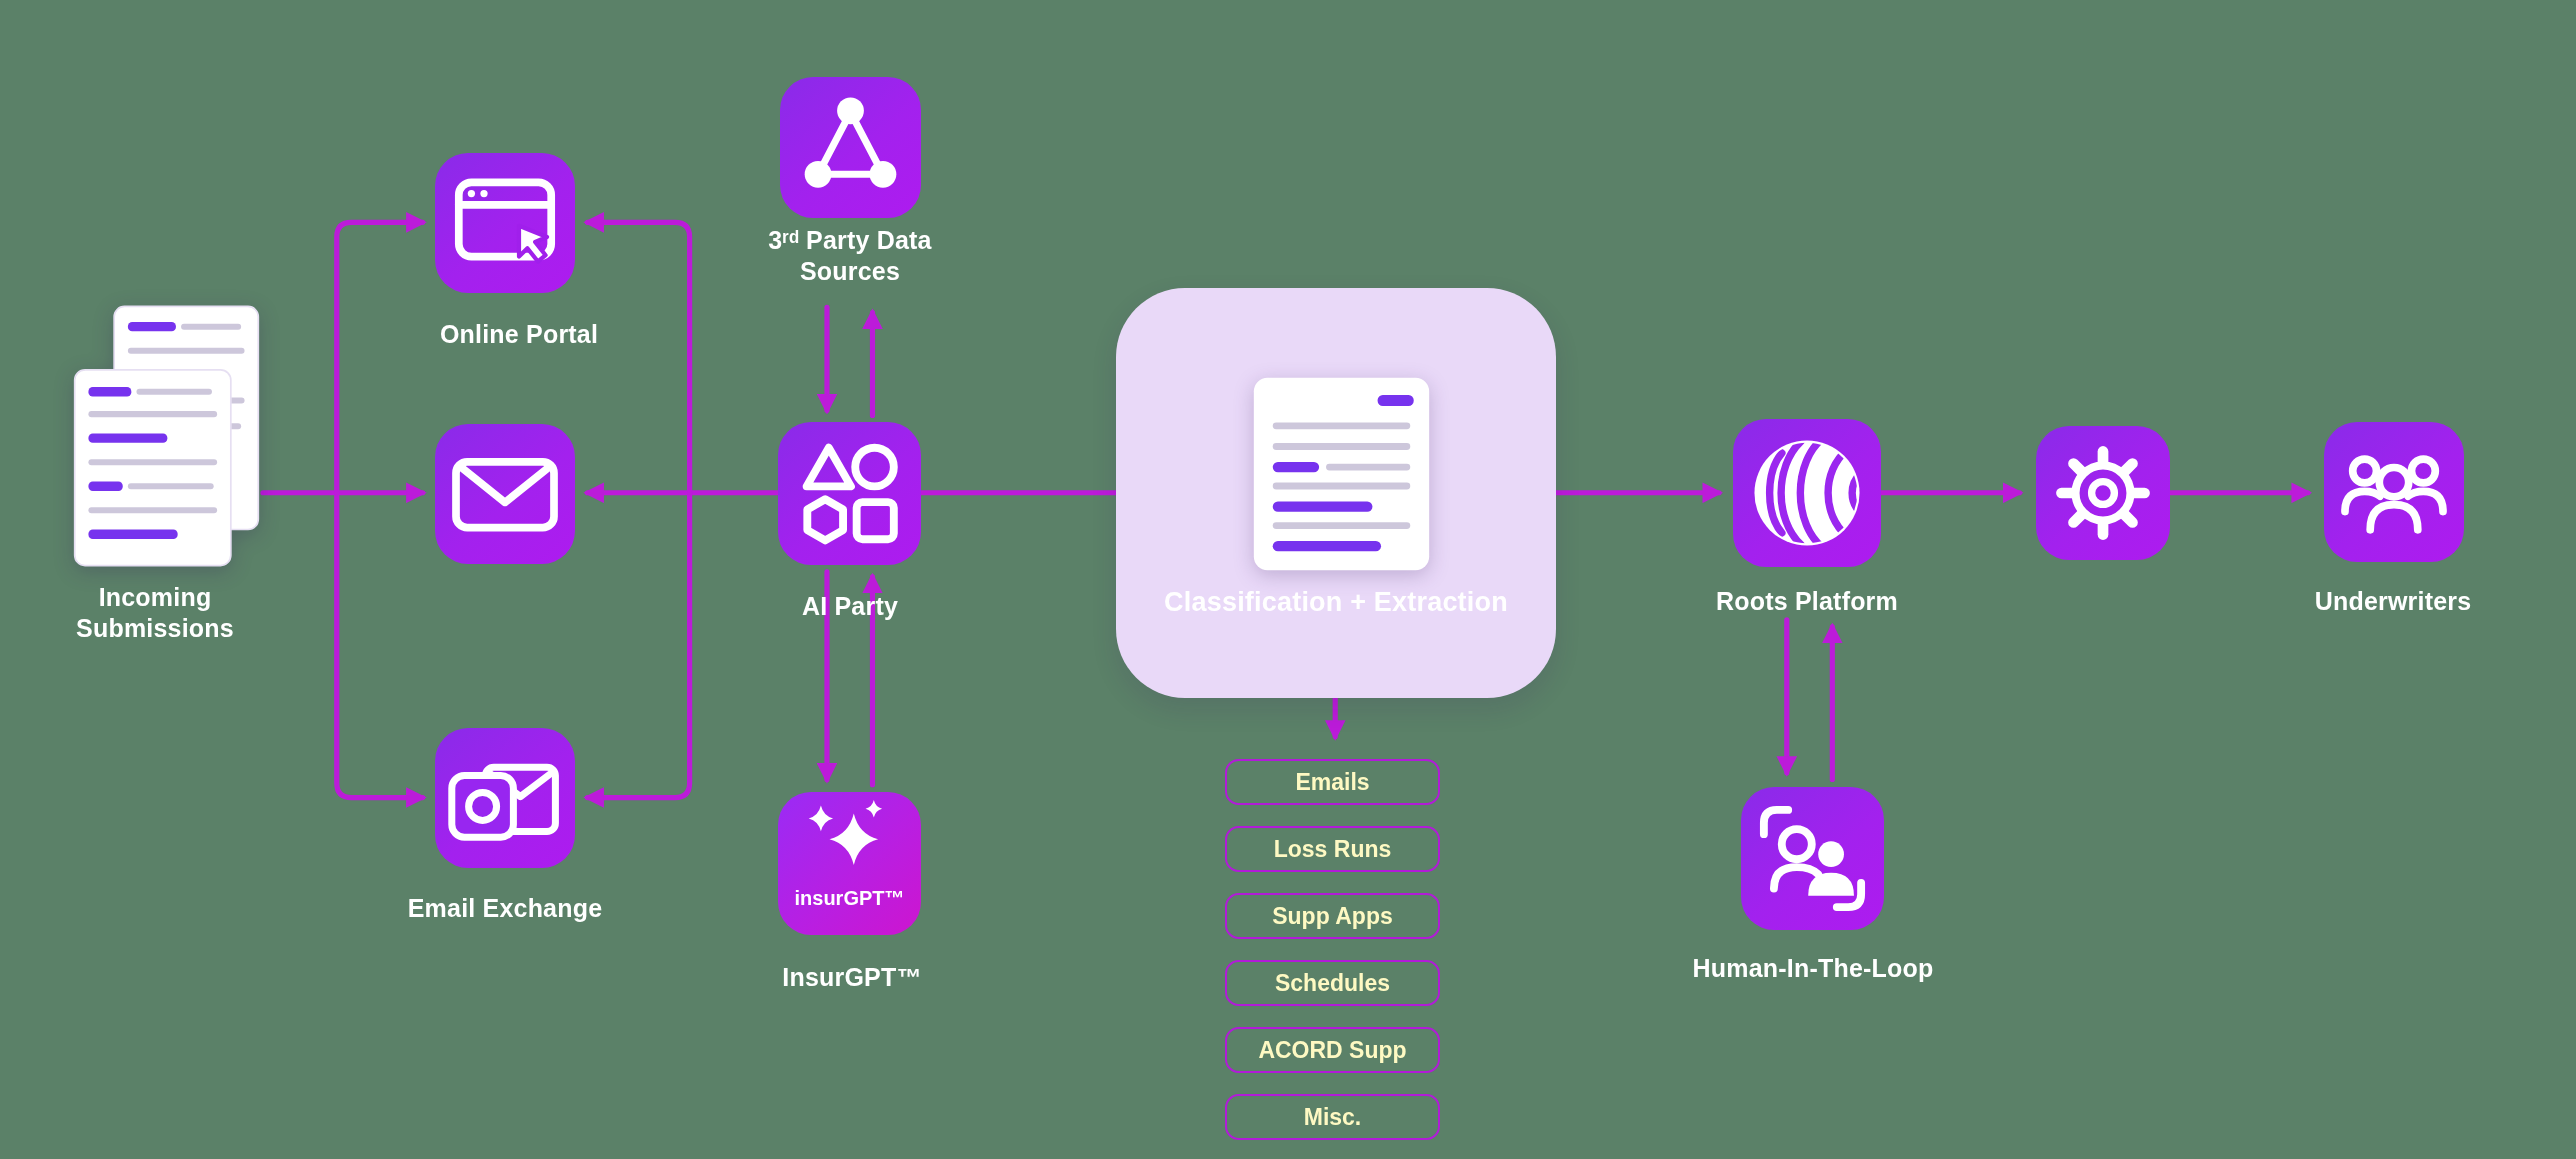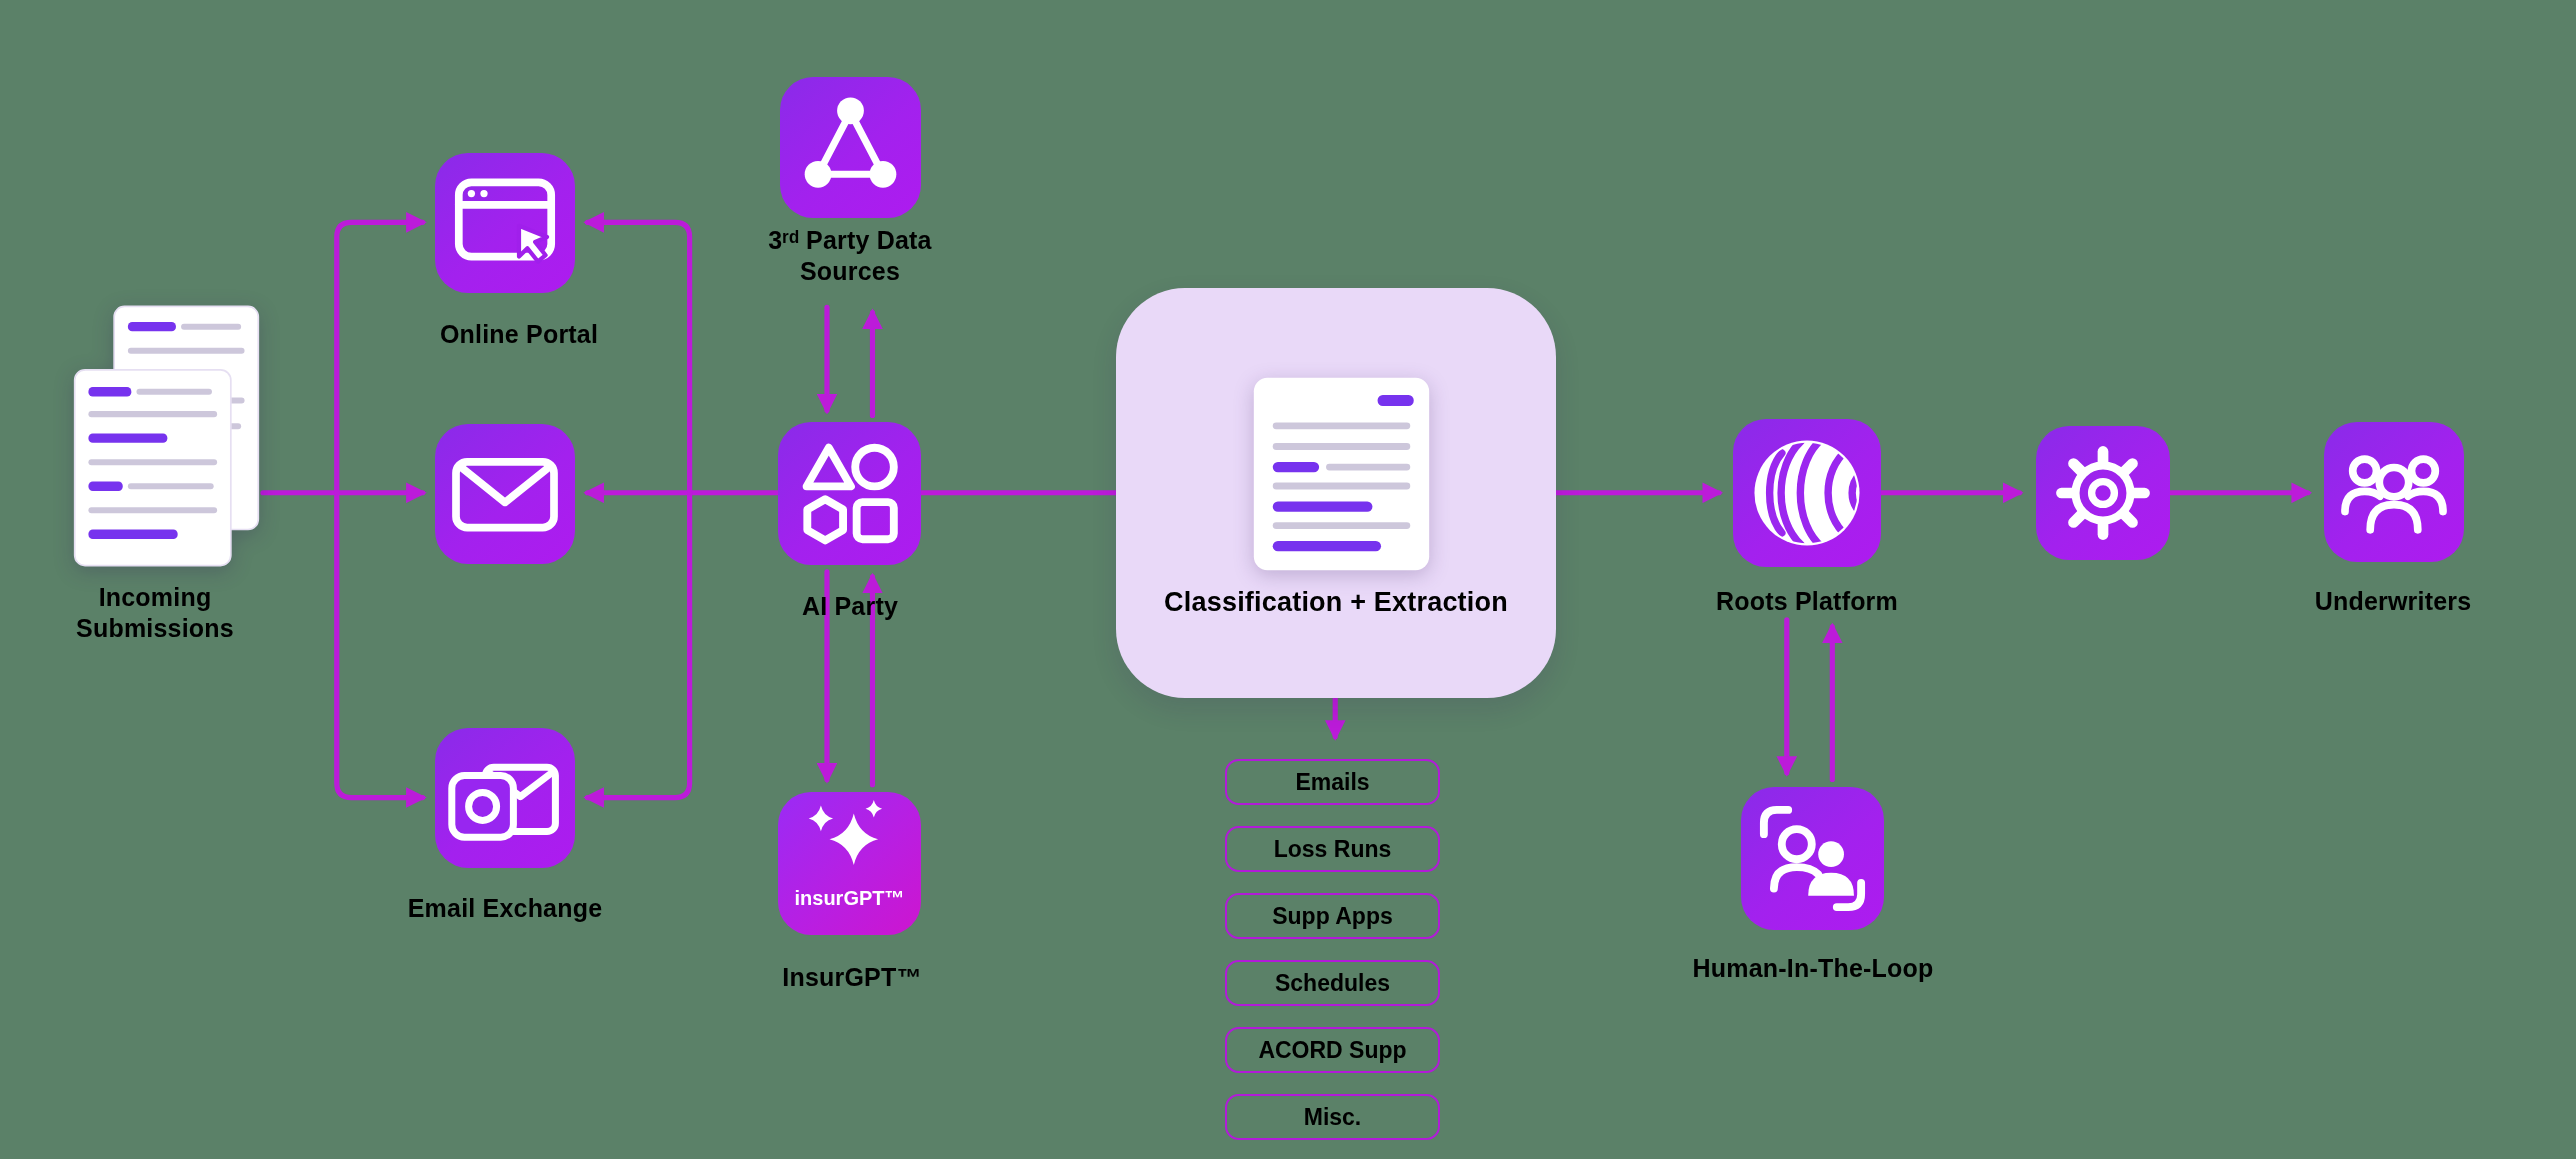--- a/index.html
+++ b/index.html
@@ -11,39 +11,39 @@
   
   .tile{
     position:absolute;border-radius:33px;
     background:linear-gradient(140deg,#8A2BE9 0%,#A321EE 55%,#AE1BEF 100%);
   }
   .tile svg{width:100%;height:100%;display:block;}
   #tile-gpt{background:linear-gradient(135deg,#9A2BF5 0%,#B81FE2 55%,#CD15CF 100%);}
   
   .label{
     position:absolute;transform:translateX(-50%);
-    color:#000000;font-weight:700;font-size:25px;line-height:1.22;
+    color:#ffffff;font-weight:700;font-size:25px;line-height:1.22;
     text-align:center;letter-spacing:0.2px;
   }
   .nowrap{white-space:nowrap;}
   .label.big{font-size:27px;}
   
   .panel{
     position:absolute;left:1116px;top:288px;width:440px;height:410px;
     background:#E9D9F8;border-radius:69px;
     box-shadow:0 10.3px 26px rgba(50,20,90,.12);
   }
   .doc-icon{position:absolute;left:136px;top:88px;width:179px;height:196px;}
   .docs{position:absolute;left:73px;top:302px;width:193px;height:268px;}
   .docs svg,.doc-icon svg{width:100%;height:100%;display:block;
     filter:drop-shadow(0 5.2px 10.3px rgba(40,15,80,.22));}
   
   .chip{
     position:absolute;left:1225px;width:215px;height:46px;box-sizing:border-box;
-    border:2.6px solid #B21BD8;border-radius:13.7px;color:#000000;
+    border:2.6px solid #B21BD8;border-radius:13.7px;color:#fef9c3;
     font-weight:700;font-size:23px;display:flex;align-items:center;justify-content:center;
   }
 </style>
 </head>
 <body>
 
 <div class="canvas">
 
   <svg class="arrows" width="2576" height="1159" viewBox="0 0 3000 1350">
     <defs>

